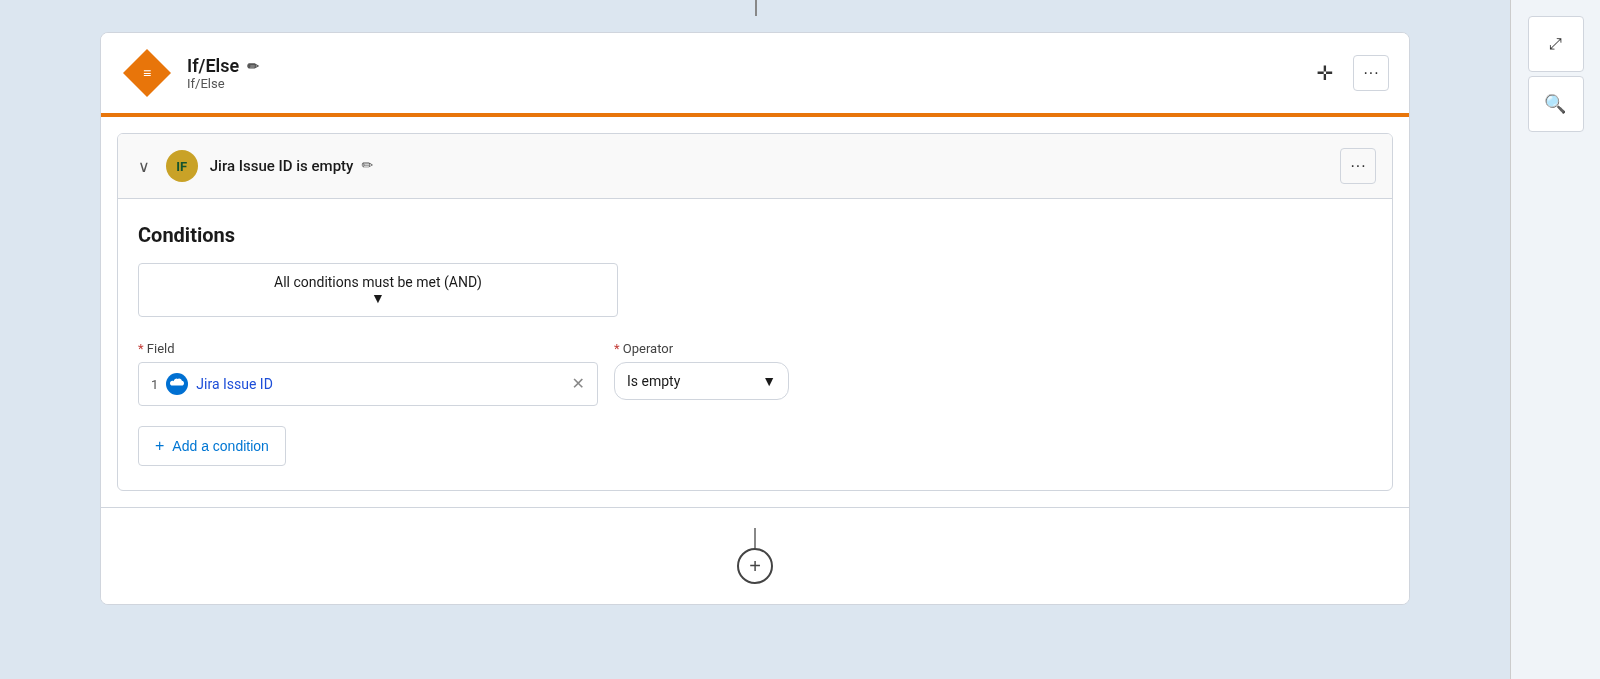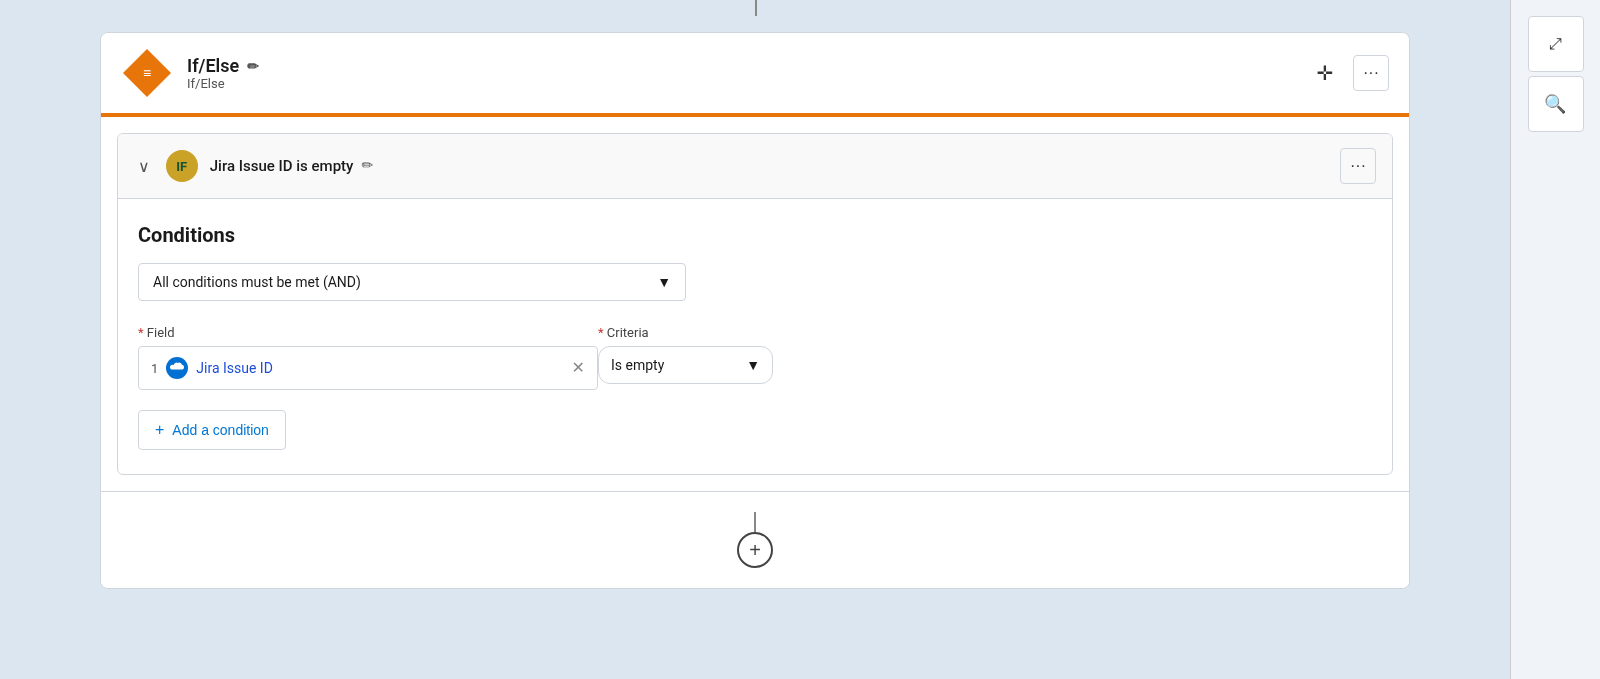--- a/index.html
+++ b/index.html
@@ -210,31 +210,33 @@
       color: #444;
       margin-bottom: 8px;
     }
     .criteria-select {
       display: flex;
       align-items: center;
       justify-content: space-between;
       border: 1px solid #d0d5dd;
       border-radius: 4px;
       padding: 10px 14px;
-      width: 548px;
+      width: 480px;
       cursor: pointer;
       background: white;
       font-size: 14px;
       margin-bottom: 24px;
+      flex-direction: column;
     }
 
     
     .field-row {
       display: flex;
       align-items: flex-start;
+      gap: 16px;
       margin-bottom: 20px;
     }
     .field-group {
       display: flex;
       flex-direction: column;
       gap: 6px;
     }
     .field-label {
       font-size: 13px;
       color: #444;
@@ -418,21 +420,21 @@
                     <path d="M10 2C7.5 2 5.5 3.8 5.2 6.1C4.7 5.7 4 5.5 3.3 5.5C1.5 5.5 0 7 0 8.8C0 10.6 1.5 12.1 3.3 12.1H16.7C18.5 12.1 20 10.6 20 8.8C20 7.1 18.7 5.7 17 5.5C16.8 3.5 15.1 2 13 2C12.1 2 11.2 2.3 10.5 2.8C10.4 2.4 10.2 2.2 10 2Z"></path>
                   </svg>
                 </div>
                 <span class="field-value-text">Jira Issue ID</span>
                 <button class="field-clear">✕</button>
               </div>
             </div>
 
             <div class="field-group">
               <div class="field-label">
-                <span class="required">* </span><span>Criteria</span>
+                <span class="required">* </span><span>Operator</span>
               </div>
               <div class="operator-select">
                 <span>Is empty</span>
                 <span>▼</span>
               </div>
             </div>
 
           </div>
 
           <button class="add-condition-btn">

